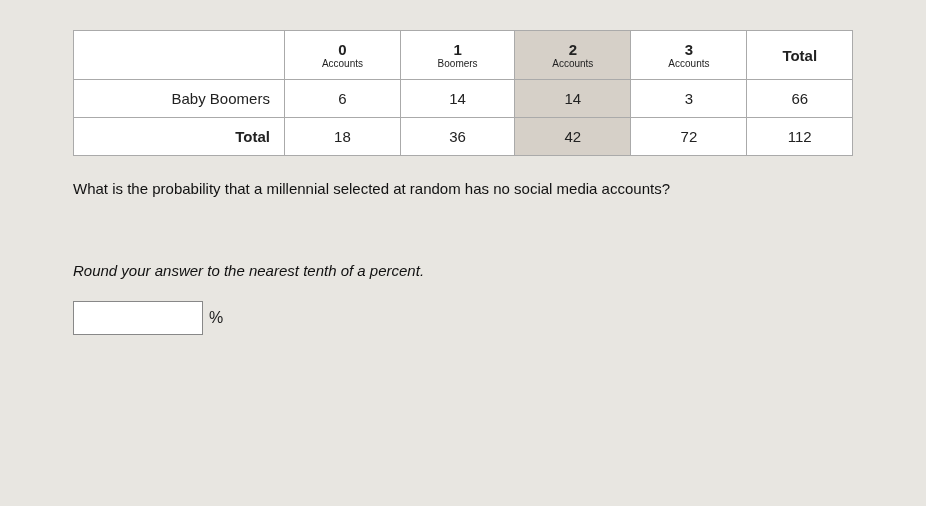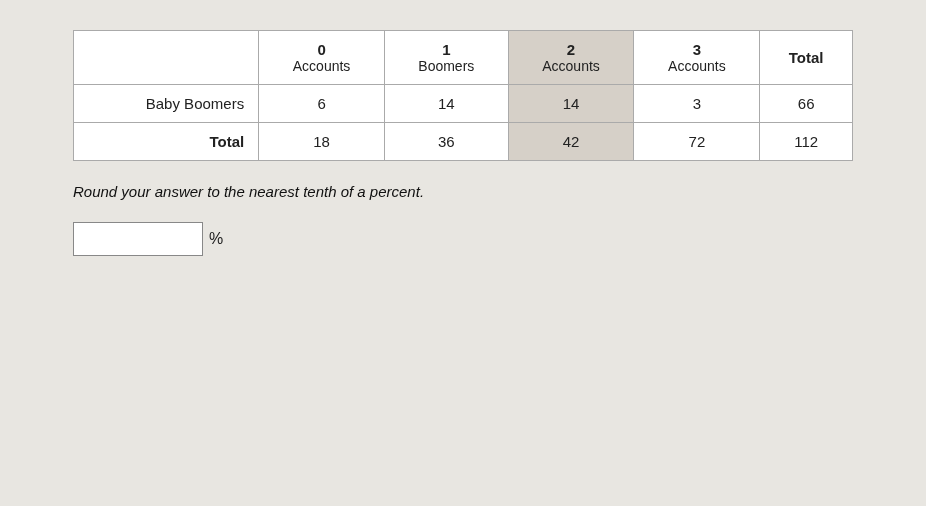--- a/index.html
+++ b/index.html
@@ -51,21 +51,21 @@
       background: #fff;
     }
 
     .col-header-top {
       font-weight: bold;
       font-size: 15px;
     }
 
     .col-header-sub {
       font-weight: normal;
-      font-size: 14px;
+      font-size: 10px;
     }
 
     .row-label {
       text-align: right;
       font-weight: normal;
     }
 
     .row-label-bold {
       font-weight: bold;
     }
@@ -77,20 +77,21 @@
     .question-text {
       font-size: 15px;
       color: #111;
       line-height: 1.5;
     }
 
     .italic-instruction {
       font-style: italic;
       font-size: 15px;
       color: #111;
+      margin-top: 39px;
     }
 
     .answer-row {
       display: flex;
       align-items: center;
       gap: 6px;
     }
 
     .answer-input {
       width: 130px;
@@ -179,20 +180,21 @@
             <span>72</span>
           </td>
           <td>
             <span>112</span>
           </td>
         </tr>
       </tbody>
     </table>
   </div>
 
+  <p class="question-text">What is the probability that a millennial selected at random has no social media accounts?</p>
 
   <p class="italic-instruction">Round your answer to the nearest tenth of a percent.</p>
 
   <div class="answer-row">
     <input type="text" class="answer-input" placeholder="" style="">
     <span class="percent-label">%</span>
   </div>
 
 </div>
 

